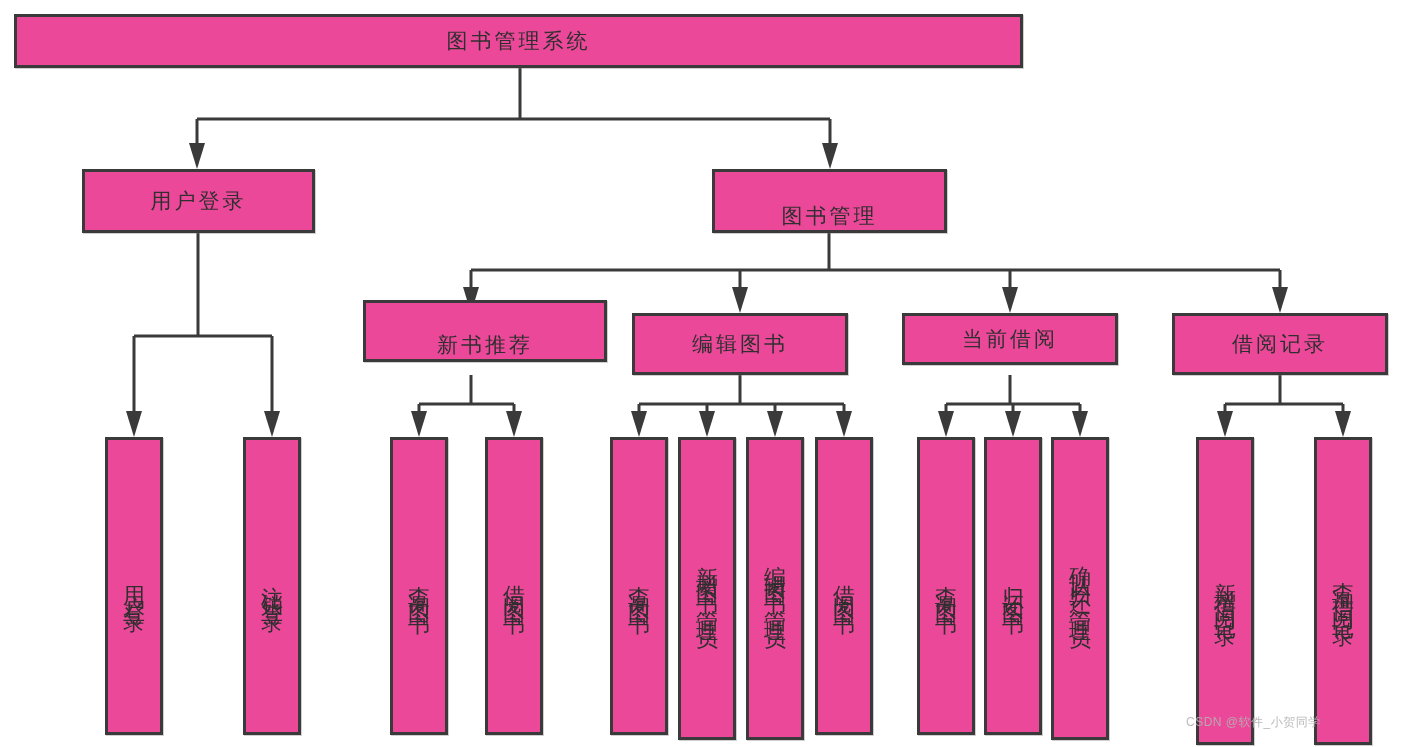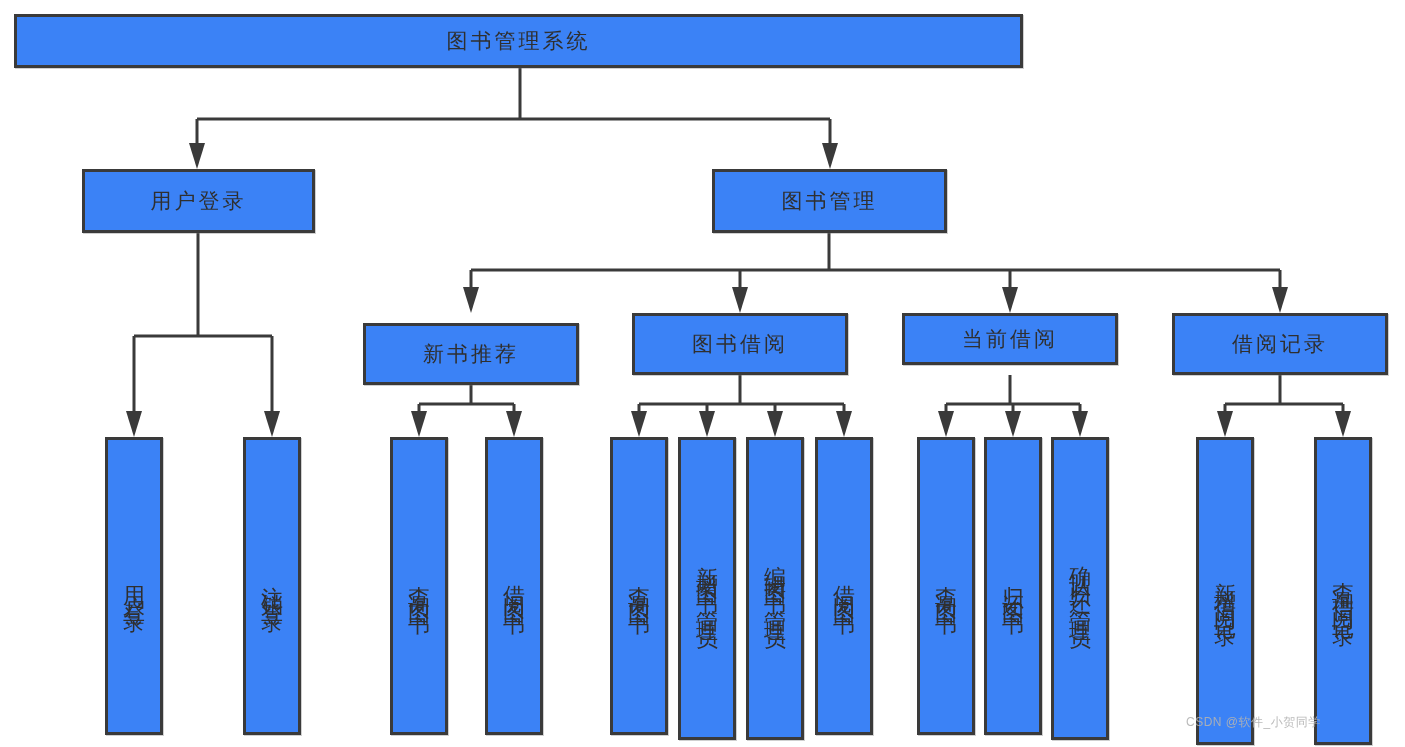--- a/index.html
+++ b/index.html
@@ -11,21 +11,21 @@
     overflow: hidden;
     font-family: "Liberation Sans", sans-serif;
   }
   .edges { position: absolute; left: 0; top: 0; z-index: 1; }
   .edges path { fill: none; stroke: #3a3a3a; stroke-width: 3; }
   .edges polygon { fill: #3a3a3a; stroke: none; }
   .node {
     position: absolute;
     box-sizing: border-box;
     border: 3px solid #3a3a3a;
-    background: #3b82f6;
+    background: #ec4899;
     color: #2f2f2f;
     display: flex;
     align-items: center;
     justify-content: center;
     z-index: 2;
     box-shadow: 1px 1px 0 rgba(120,120,120,0.35);
   }
   .hlabel { font-size: 21px; letter-spacing: 3px; white-space: nowrap; }
   .leaf .vlabel {
     writing-mode: vertical-rl;
@@ -94,29 +94,29 @@
     </g>
   </svg>
 
   <div class="node" style="left:14px; top:14px; width:1009px; height:54px;">
     <span class="hlabel">图书管理系统</span>
   </div>
 
   <div class="node" style="left:82px; top:169px; width:233px; height:64px;">
     <span class="hlabel">用户登录</span>
   </div>
-  <div class="node" style="left:712px; top:169px; width:235px; height:64px;">
+  <div class="node" style="left:712px; top:169px; width:235px; height:64px;align-items:flex-end;">
     <span class="hlabel">图书管理</span>
   </div>
 
-  <div class="node" style="left:363px; top:323px; width:216px; height:62px;">
+  <div class="node" style="left:363px; top:300px; width:244px; height:62px;align-items:flex-end;">
     <span class="hlabel">新书推荐</span>
   </div>
   <div class="node" style="left:632px; top:313px; width:216px; height:62px;">
-    <span class="hlabel">图书借阅</span>
+    <span class="hlabel">编辑图书</span>
   </div>
   <div class="node" style="left:902px; top:313px; width:216px; height:52px;">
     <span class="hlabel">当前借阅</span>
   </div>
   <div class="node" style="left:1172px; top:313px; width:216px; height:62px;">
     <span class="hlabel">借阅记录</span>
   </div>
 
   <div class="node leaf" style="left:105px; top:437px; width:58px; height:298px;">
     <span class="vlabel">用户登录</span>

